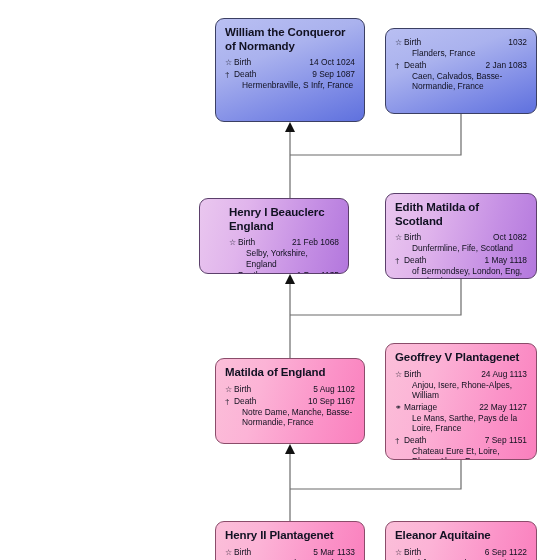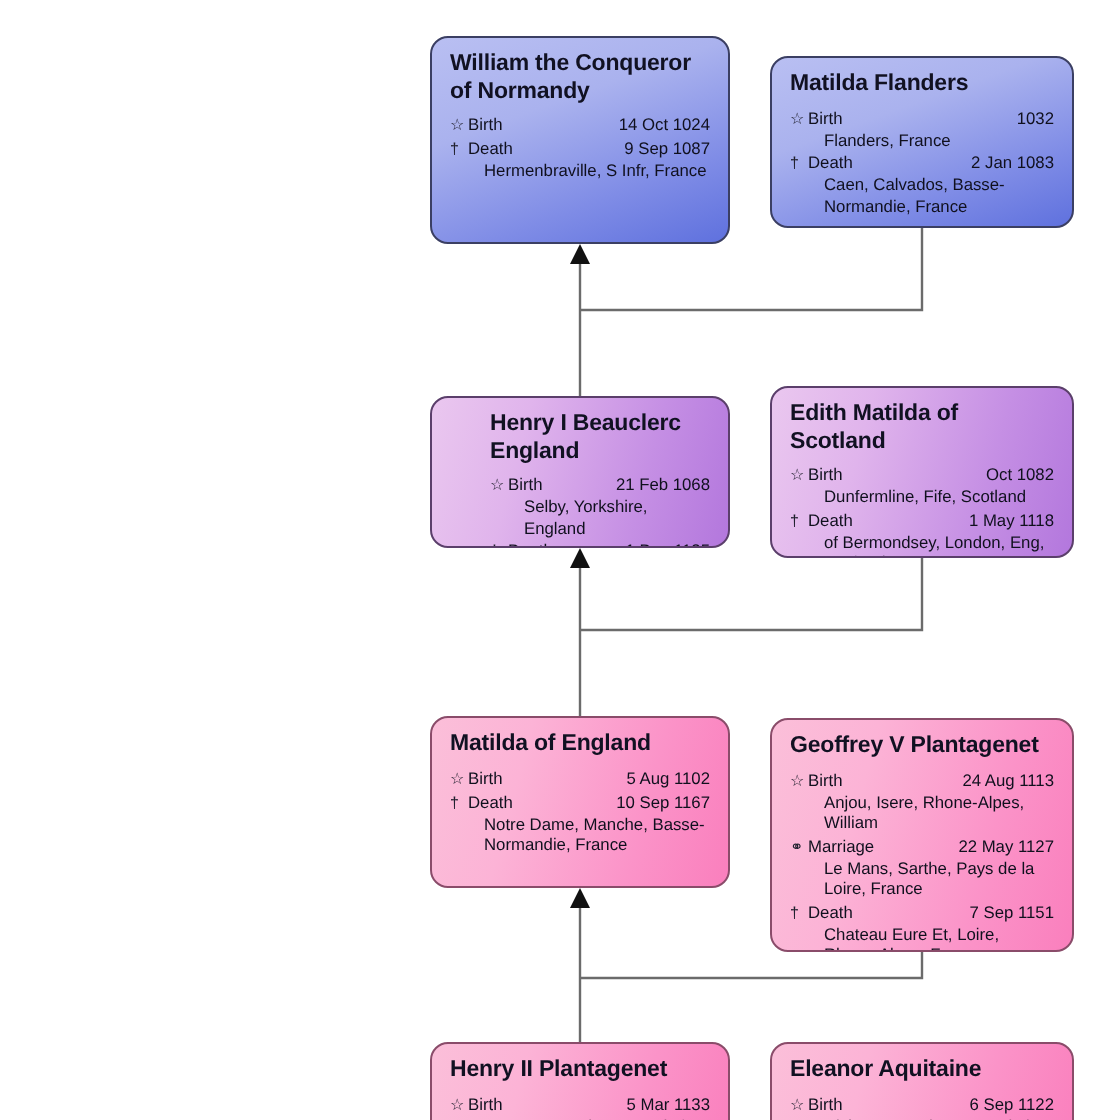--- a/index.html
+++ b/index.html
@@ -132,39 +132,38 @@
       <div class="fact">
         <div class="fact-head">
           <span class="fact-icon">†</span>
           <span class="fact-label">Death</span>
           <span class="fact-date">9 Sep 1087</span>
         </div>
         <div class="fact-place">Hermenbraville, S Infr, France</div>
       </div>
     </div>
     <div class="person-card blue" style="left: 385px; top: 28px; width: 152px; height: 86px;">
-      <div class="card-name">Matilda Flanders</div>
       <div class="fact">
         <div class="fact-head">
           <span class="fact-icon">☆</span>
           <span class="fact-label">Birth</span>
           <span class="fact-date">1032</span>
         </div>
         <div class="fact-place">Flanders, France</div>
       </div>
       <div class="fact">
         <div class="fact-head">
           <span class="fact-icon">†</span>
           <span class="fact-label">Death</span>
           <span class="fact-date">2 Jan 1083</span>
         </div>
         <div class="fact-place">Caen, Calvados, Basse-Normandie, France</div>
       </div>
     </div>
-    <div class="person-card purple" style="left: 215px; top: 198px; width: 150px; height: 76px; padding-left: 29px;">
+    <div class="person-card purple" style="left: 199px; top: 198px; width: 150px; height: 76px; padding-left: 29px;">
       <div class="card-name">Henry I Beauclerc England</div>
       <div class="fact">
         <div class="fact-head">
           <span class="fact-icon">☆</span>
           <span class="fact-label">Birth</span>
           <span class="fact-date">21 Feb 1068</span>
         </div>
         <div class="fact-place">Selby, Yorkshire, England</div>
       </div>
       <div class="fact">
@@ -206,21 +205,21 @@
       </div>
       <div class="fact">
         <div class="fact-head">
           <span class="fact-icon">†</span>
           <span class="fact-label">Death</span>
           <span class="fact-date">10 Sep 1167</span>
         </div>
         <div class="fact-place">Notre Dame, Manche, Basse-Normandie, France</div>
       </div>
     </div>
-    <div class="person-card pink" style="left: 385px; top: 359px; width: 152px; height: 117px;">
+    <div class="person-card pink" style="left: 385px; top: 343px; width: 152px; height: 117px;">
       <div class="card-name">Geoffrey V Plantagenet</div>
       <div class="fact">
         <div class="fact-head">
           <span class="fact-icon">☆</span>
           <span class="fact-label">Birth</span>
           <span class="fact-date">24 Aug 1113</span>
         </div>
         <div class="fact-place">Anjou, Isere, Rhone-Alpes, William</div>
       </div>
       <div class="fact">

